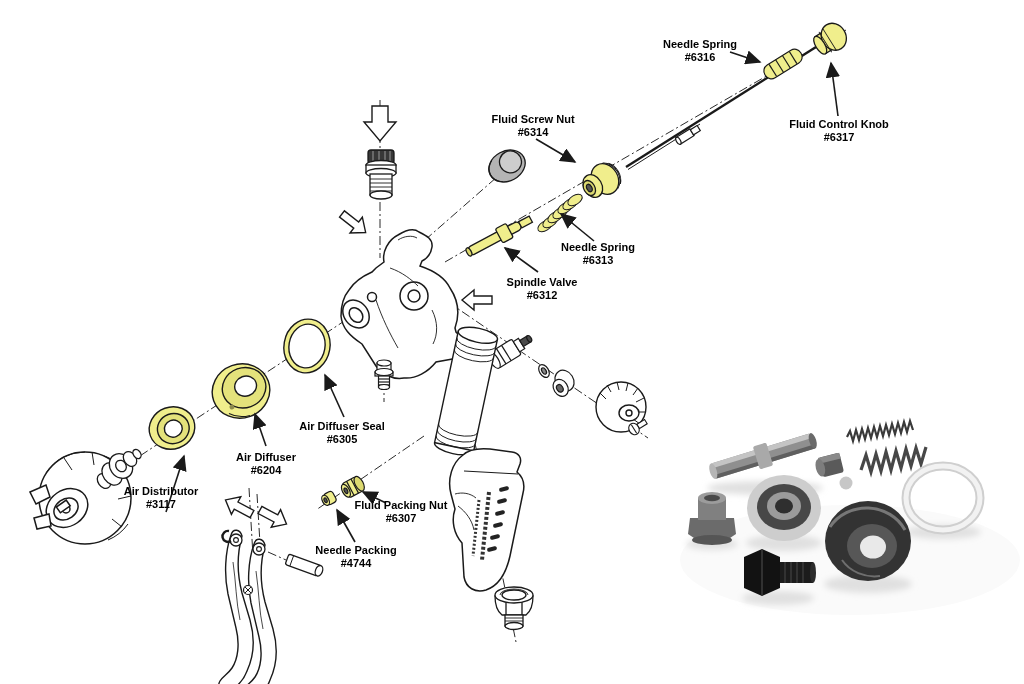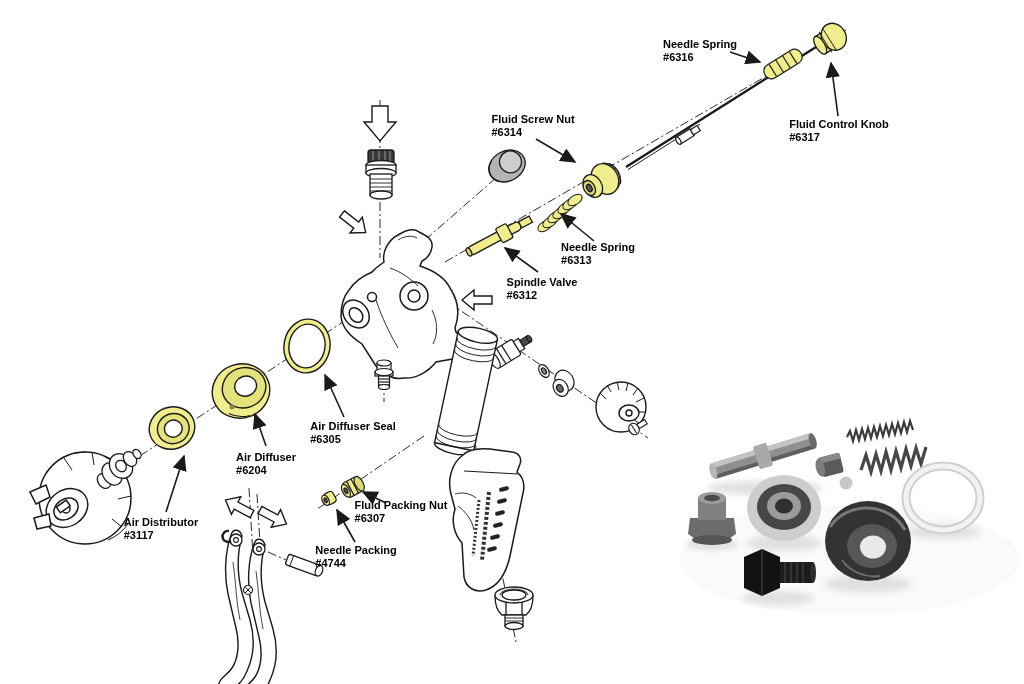--- a/index.html
+++ b/index.html
@@ -1,19 +1,19 @@
 <!DOCTYPE html>
 <html><head>
 <meta charset="utf-8">
 <style>
   html,body{margin:0;padding:0;background:#fff;}
   .canvas{position:relative;width:1024px;height:684px;background:#fff;overflow:hidden;
           font-family:"Liberation Sans",sans-serif;}
   .canvas svg{position:absolute;left:0;top:0;}
-  .lbl{position:absolute;transform:translateX(-50%);
+  .lbl{position:absolute;transform:translateX(-50%);text-align:center;
        font-size:11px;font-weight:bold;color:#000;line-height:1.2;white-space:nowrap;}
   .lbl span{display:block;}
 </style>
 </head>
 <body>
 
 <div class="canvas">
 
 <svg width="1024" height="684" viewBox="0 0 1024 684">
   <defs>
@@ -399,29 +399,29 @@
   <span>#6314</span>
 </div>
 <div class="lbl" style="left:598px;top:241px">
   <span>Needle Spring</span>
   <span>#6313</span>
 </div>
 <div class="lbl" style="left:542px;top:276px">
   <span>Spindle Valve</span>
   <span>#6312</span>
 </div>
-<div class="lbl" style="left:353px;top:420px">
+<div class="lbl" style="left:342px;top:420px">
   <span>Air Diffuser Seal</span>
   <span>#6305</span>
 </div>
 <div class="lbl" style="left:266px;top:451px">
   <span>Air Diffuser</span>
   <span>#6204</span>
 </div>
-<div class="lbl" style="left:161px;top:516px">
+<div class="lbl" style="left:161px;top:485px">
   <span>Air Distributor</span>
   <span>#3117</span>
 </div>
 <div class="lbl" style="left:401px;top:499px">
   <span>Fluid Packing Nut</span>
   <span>#6307</span>
 </div>
 <div class="lbl" style="left:356px;top:544px">
   <span>Needle Packing</span>
   <span>#4744</span>

